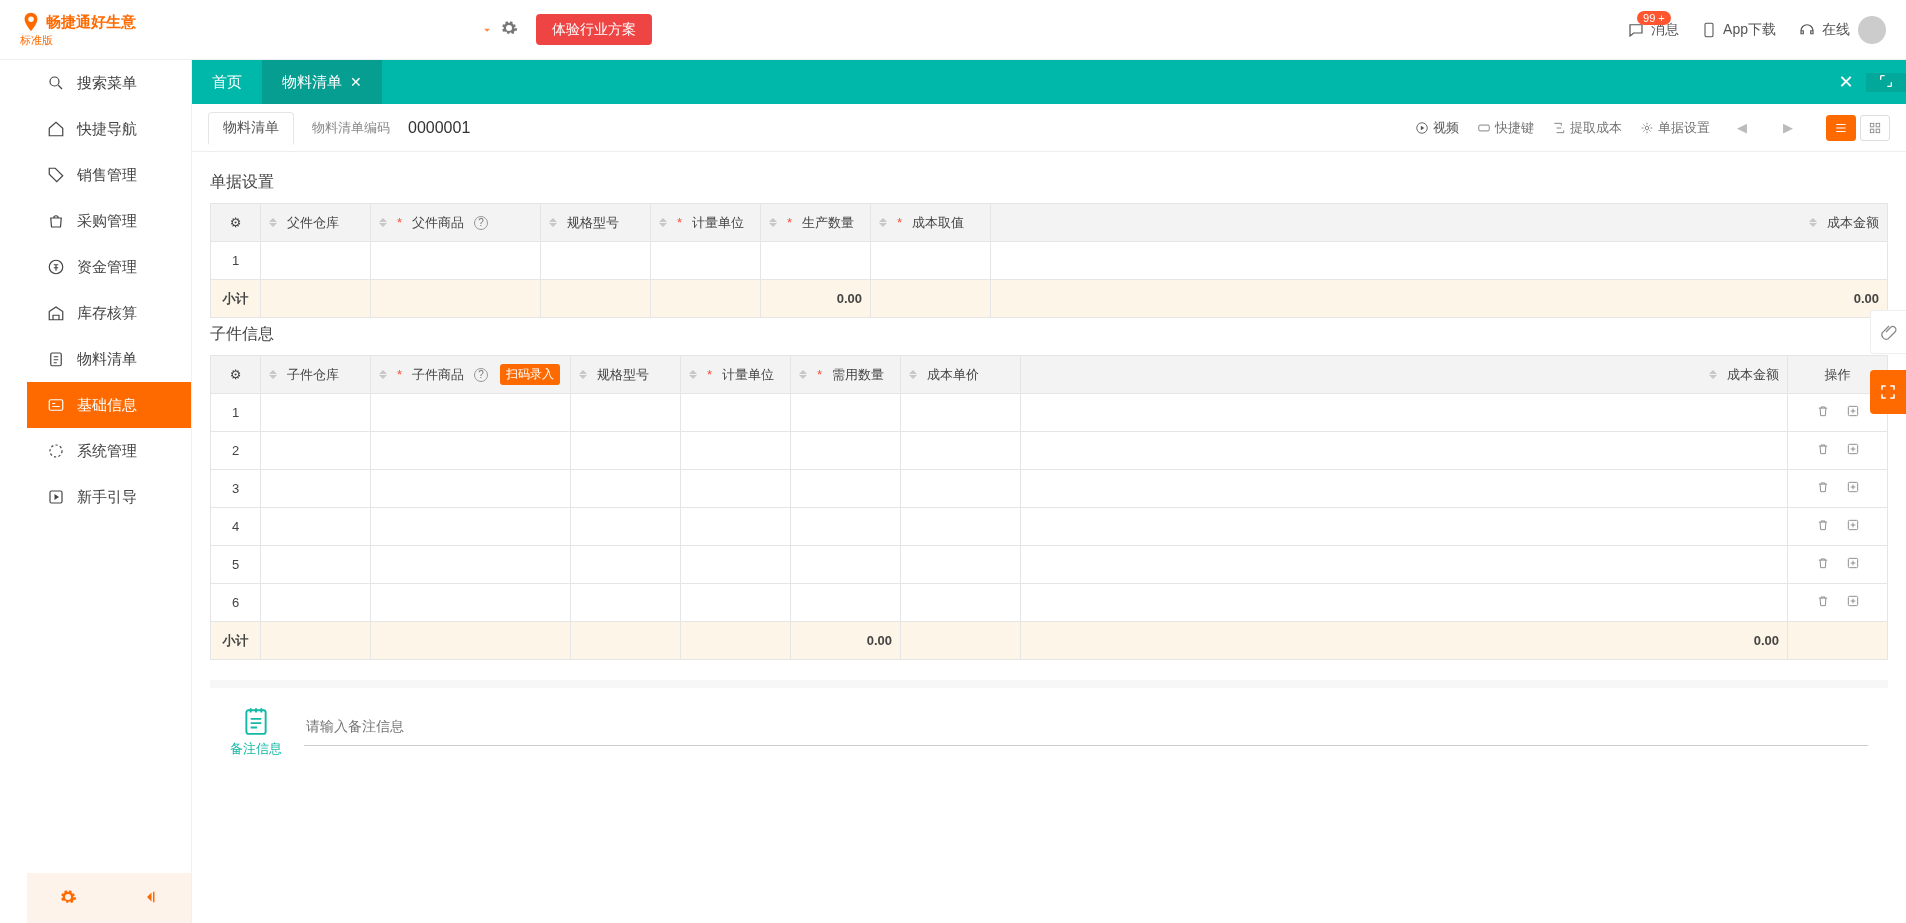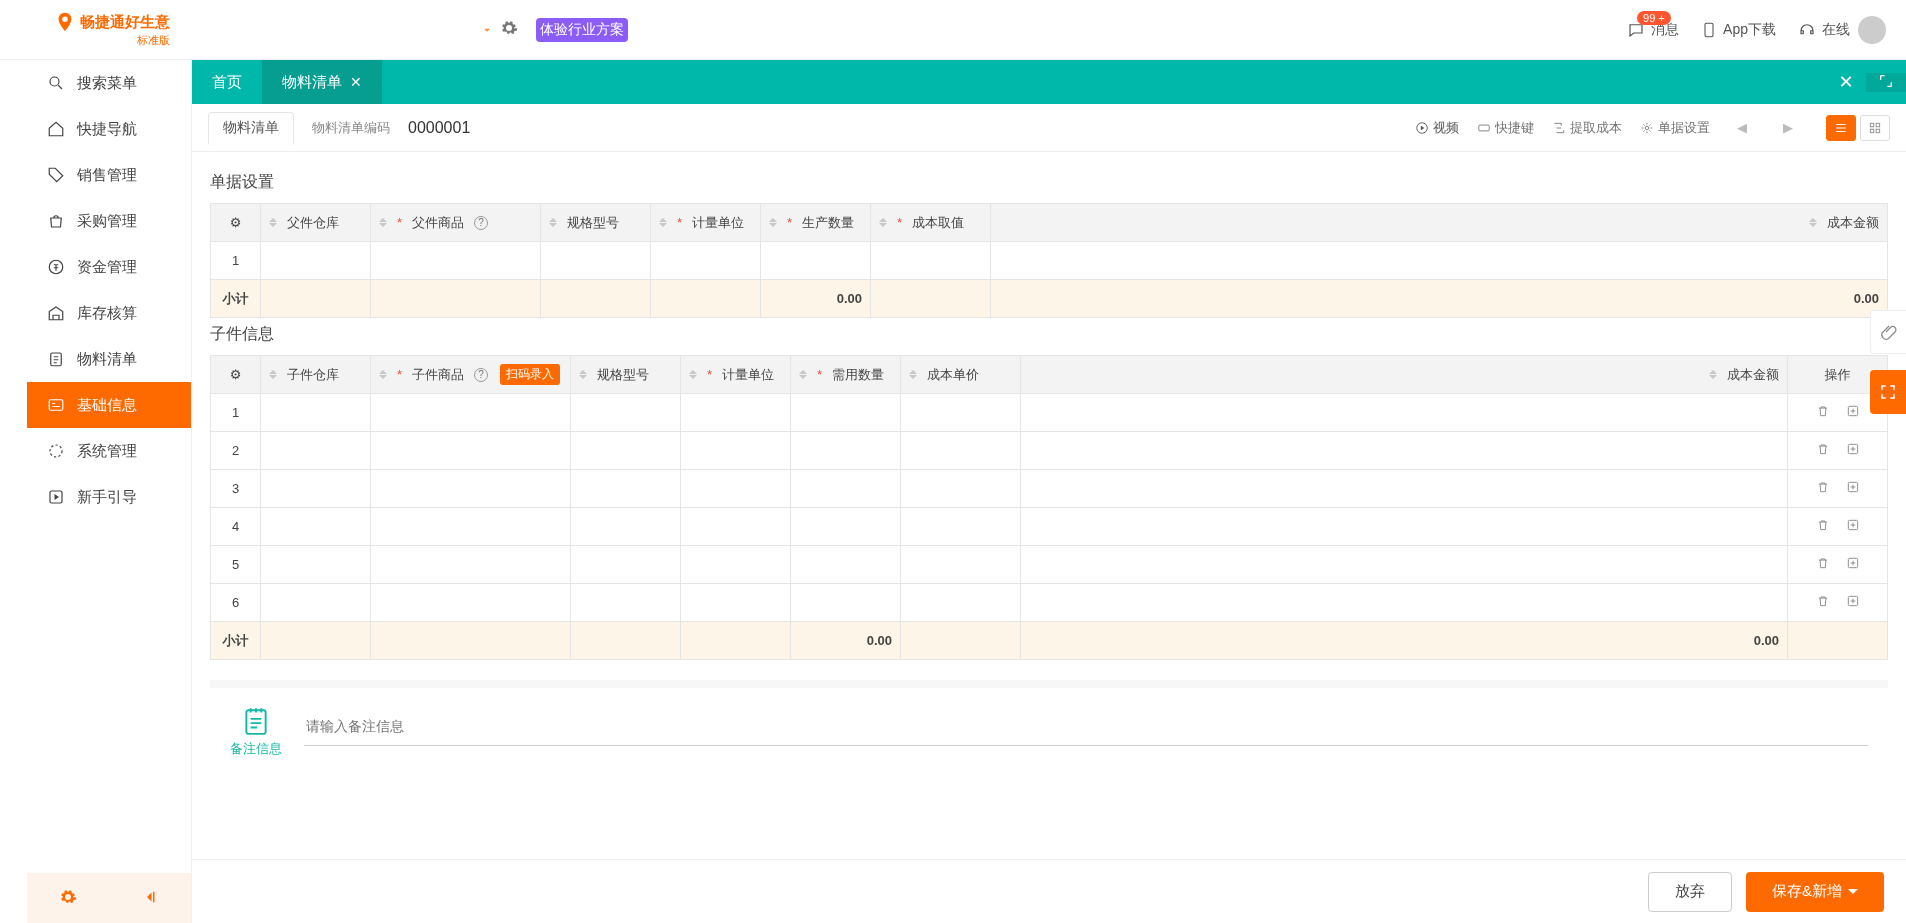--- a/index.html
+++ b/index.html
@@ -1,30 +1,30 @@
 <!DOCTYPE html>
 <html><head>
 <meta charset="utf-8">
 <style>
 * { box-sizing: border-box; margin: 0; padding: 0; }
 body { font-family: "Microsoft YaHei", Arial, sans-serif; font-size: 13px; color: #333; background: #fff; overflow: hidden; }
 .app { display: flex; flex-direction: column; height: 923px; width: 1906px; }
 
 
 .top-header { display: flex; align-items: center; height: 60px; padding: 0 20px; border-bottom: 1px solid #eee; }
-.logo-block { display: flex; flex-direction: column; align-items: flex-end; width: 150px; }
+.logo-block { display: flex; flex-direction: column; align-items: flex-start; width: 150px; }
 .logo-row { display: flex; align-items: center; gap:4px; }
 .logo-icon { width: 22px; height: 22px; color:#ff6a00; }
 .logo-text { font-size: 15px; font-weight: 600; color:#ff6a00; }
 .logo-sub { font-size: 11px; color:#ff6a00; }
 .org-select { display:flex; align-items:center; gap:10px; margin-left:40px; }
 .org-input { width:260px; height:34px; border:none; font-size:14px; color:#555; }
 .chevron-down { color:#ff8c3e; }
 .gear-btn { margin-left:6px; color:#777; cursor:pointer; }
-.primary-btn { margin-left:18px; height:24px; padding:0 4px; background:#8b5cf6; color:#fff; border:none; border-radius:4px; font-size:14px; cursor:pointer; }
+.primary-btn { margin-left:18px; height:31px; padding:0 16px; background:#ef4444; color:#fff; border:none; border-radius:4px; font-size:14px; cursor:pointer; }
 .header-spacer { flex:1; }
 .header-action { display:flex; align-items:center; gap:6px; margin-left:22px; color:#555; cursor:pointer; font-size:14px; position:relative; }
 .badge { position:absolute; top:-10px; left:10px; background:#ff5630; color:#fff; border-radius:10px; padding:1px 6px; font-size:11px; }
 .avatar-ph { width:28px; height:28px; border-radius:50%; background:#ccc; margin-left:8px; }
 
 
 .body { display:flex; flex:1; min-height:0;padding-left:27px; }
 .sidebar { width:165px; background:#fff; display:flex; flex-direction:column; border-right:1px solid #f0f0f0; }
 .side-item { display:flex; align-items:center; gap:12px; height:46px; padding:0 20px; font-size:15px; color:#444; cursor:pointer; }
 .side-item.active { background:#ff6a00; color:#fff; }
@@ -659,22 +659,15 @@
         <svg width="18" height="18" viewBox="0 0 24 24">
             <path fill="none" stroke="currentColor" stroke-width="1.6" d="M8 12l6-6a4 4 0 016 6l-9 9a6 6 0 01-8-8l9-9"></path>
           </svg>
       </div>
       <div class="expand-rail">
         <svg width="18" height="18" viewBox="0 0 24 24">
             <path stroke="#fff" stroke-width="2" fill="none" d="M9 4H4v5M15 20h5v-5M4 15v5h5M20 9V4h-5"></path>
           </svg>
       </div>
 
-      <div class="footer">
-        <button class="btn btn-outline">放弃</button>
-        <button class="btn btn-primary">
-          <span>保存&amp;新增</span>
-          <span class="caret-dn"></span>
-        </button>
-      </div>
     </div>
   </div>
 </div>
 
 </body></html>

